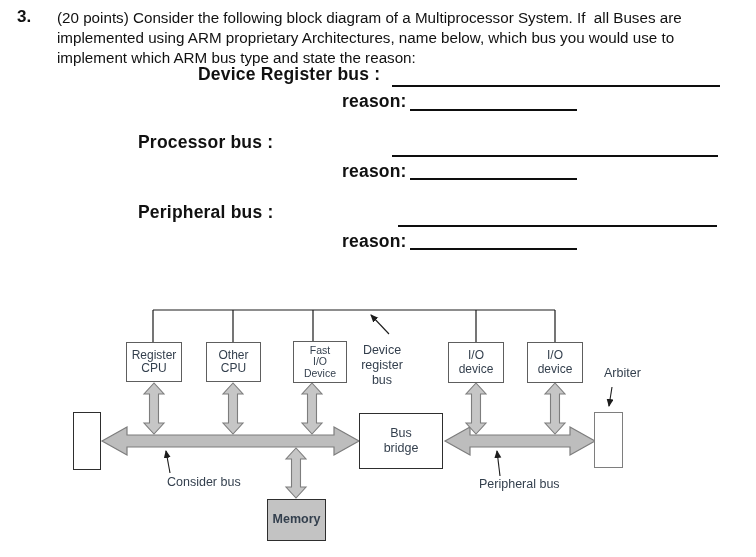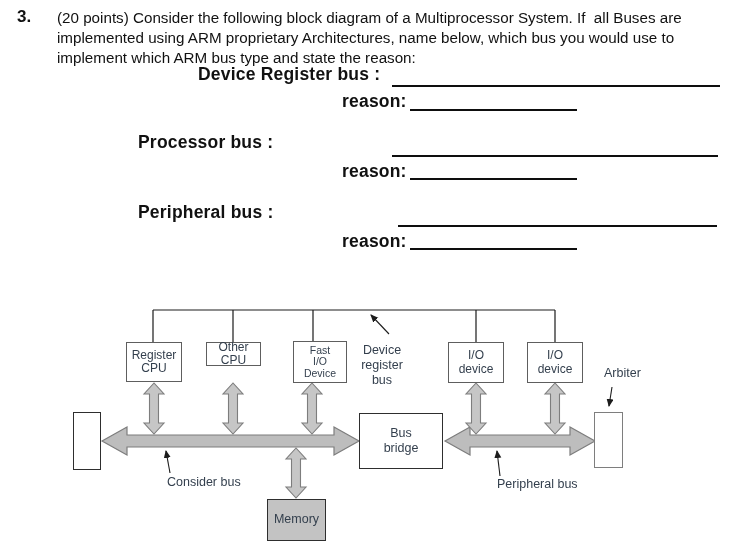--- a/index.html
+++ b/index.html
@@ -64,35 +64,35 @@
   <div class="abs anslabel" style="left:342px;top:163px;">reason:</div>
   <div class="abs blank" style="left:410px;top:178px;width:167px;"></div>
 
   <div class="abs anslabel" style="left:138px;top:204px;">Peripheral bus :</div>
   <div class="abs blank" style="left:398px;top:225px;width:319px;"></div>
   <div class="abs anslabel" style="left:342px;top:233px;">reason:</div>
   <div class="abs blank" style="left:410px;top:248px;width:167px;"></div>
 
   <div class="abs dbox" style="left:126px;top:342px;width:56px;height:40px;">Register
 CPU</div>
-  <div class="abs dbox" style="left:206px;top:342px;width:55px;height:24px;">Other
+  <div class="abs dbox" style="left:206px;top:342px;width:55px;height:40px;">Other
 CPU</div>
   <div class="abs dbox" style="left:293px;top:341px;width:54px;height:42px;font-size:10.5px;line-height:11.5px;">Fast
 I/O
 Device</div>
   <div class="abs dbox" style="left:448px;top:342px;width:56px;height:41px;">I/O
 device</div>
   <div class="abs dbox" style="left:527px;top:342px;width:56px;height:41px;">I/O
 device</div>
   <div class="abs dbox dark" style="left:73px;top:412px;width:28px;height:58px;"></div>
   <div class="abs dbox dark" style="left:359px;top:413px;width:84px;height:56px;font-size:12.5px;line-height:15px;">Bus
 bridge</div>
   <div class="abs dbox lite" style="left:594px;top:412px;width:29px;height:56px;"></div>
-  <div class="abs dbox dark" id="memory-box" style="left: 267px; top: 499px; width: 59px; height: 42px; font-size: 12.5px; border-width: 1.8px; background: rgb(195, 195, 195);">Memory</div>
+  <div class="abs dbox dark" id="memory-box" style="left: 267px; top: 499px; width: 59px; height: 42px; font-size: 12.5px; border-width: 1.8px; background: rgb(195, 195, 195); font-weight: bold;">Memory</div>
 
   <div class="abs dlabel" style="left:352px;top:343px;width:60px;text-align:center;">Device
 register
 bus</div>
   <div class="abs dlabel" style="left:604px;top:366px;">Arbiter</div>
   <div class="abs dlabel" style="left:167px;top:475px;">Consider bus</div>
-  <div class="abs dlabel" style="left:497px;top:477px;">Peripheral bus</div>
+  <div class="abs dlabel" style="left:479px;top:477px;">Peripheral bus</div>
 
 </div>
 
 </body></html>

